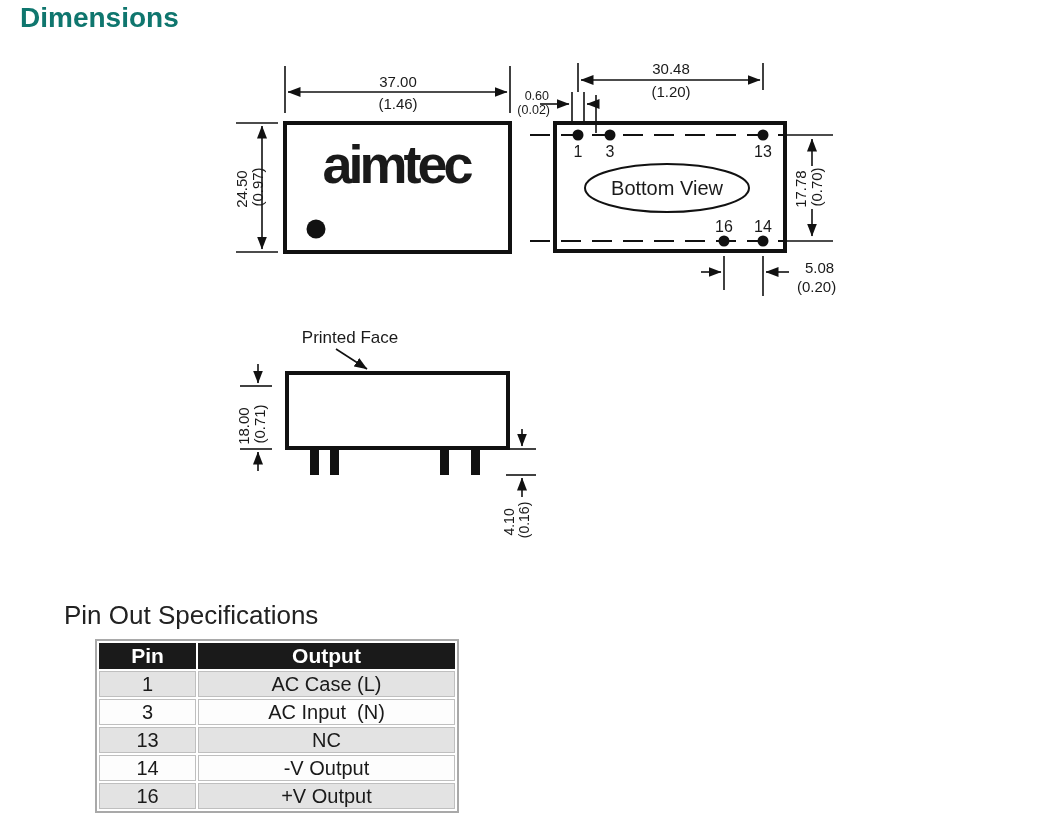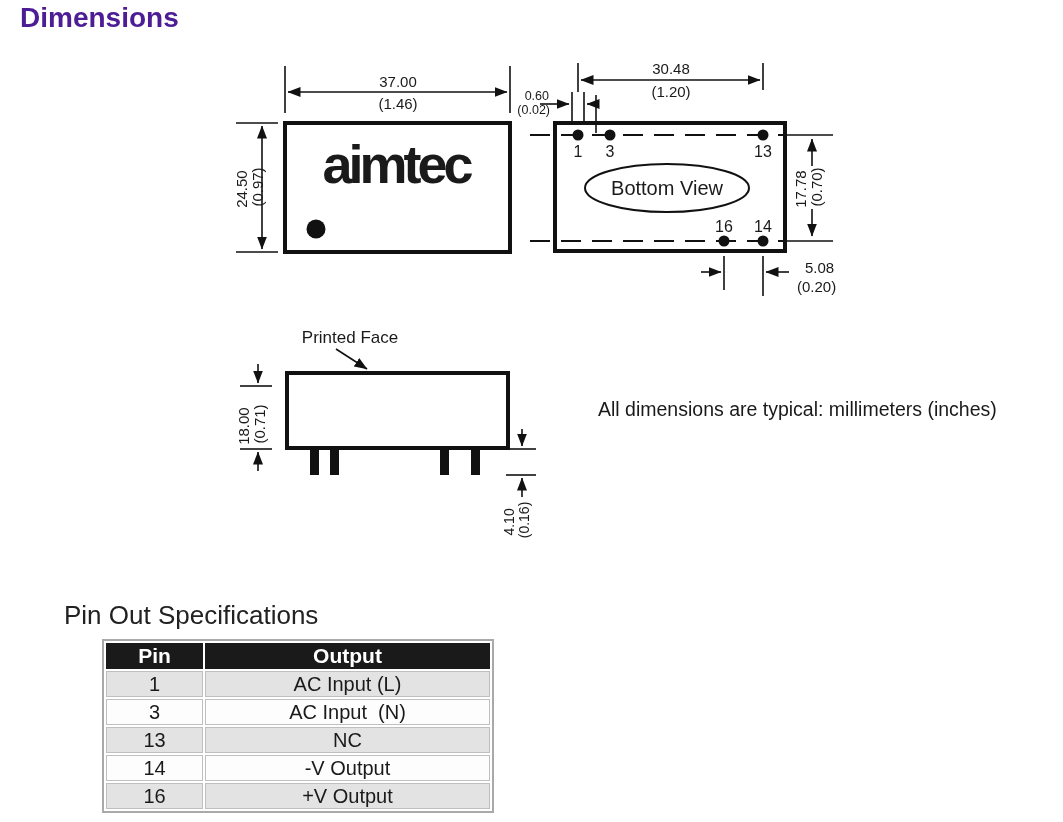--- a/index.html
+++ b/index.html
@@ -1,33 +1,33 @@
 <!DOCTYPE html>
 <html style="--table-header-bg: #1a1a1a; --table-row-alt: #e3e3e3; --table-border: #a9a9a9;"><head>
 <meta charset="utf-8">
 <style>
   html,body{margin:0;padding:0;}
   body{
     width:1063px;height:822px;position:relative;background:#fff;
     font-family:"Liberation Sans", sans-serif;color:#1a1a1a;overflow:hidden;
   }
   .page-title{
-    position:absolute;left:20px;top:2px;font-size:28px;font-weight:bold;color:#4c1d95;
+    position:absolute;left:20px;top:2px;font-size:28px;font-weight:bold;color:#0f766e;
   }
   svg text{font-family:"Liberation Sans", sans-serif;fill:#1a1a1a;}
   #drawing{position:absolute;left:0;top:0;}
   .notes{
     position:absolute;left:598px;top:396px;font-size:19.5px;line-height:26px;color:#1a1a1a;
     white-space:nowrap;
   }
   .pinout-title{
     position:absolute;left:64px;top:600px;font-size:26px;font-weight:normal;color:#222;
   }
   table.pinout{
-    position:absolute;left:102px;top:639px;width:392px;
+    position:absolute;left:95px;top:639px;width:364px;
     border-collapse:separate;border-spacing:2px;
     border:2px solid var(--table-border,#a9a9a9);background:#fff;
     table-layout:fixed;
   }
   table.pinout th{
     background:var(--table-header-bg,#1a1a1a);color:#fff;font-weight:bold;font-size:21px;
     height:26px;text-align:center;padding:0;
   }
   table.pinout td{
     font-size:20px;text-align:center;height:24px;padding:0;
@@ -165,40 +165,39 @@
       <line x1="522" y1="497" x2="522" y2="478" marker-end="url(#arr)"></line>
     </g>
     <text transform="translate(514,520) rotate(-90)" font-size="14" text-anchor="middle">
       <tspan x="0" dy="0">4.10</tspan>
       <tspan x="0" dy="15">(0.16)</tspan>
     </text>
   </g>
 </svg>
 
 <div class="notes">
-  <div>All dimensions are typical: millimeters (inches)</div>
 </div>
 
 <div class="pinout-title">Pin Out Specifications</div>
 
 <table class="pinout">
   <colgroup>
       <col class="c-pin">
       <col>
     </colgroup>
   <thead>
     <tr>
       <th>Pin</th>
       <th>Output</th>
     </tr>
   </thead>
   <tbody>
     <tr class="alt">
       <td>1</td>
-      <td>AC Input (L)</td>
+      <td>AC Case (L)</td>
     </tr>
     <tr class="plain">
       <td>3</td>
       <td>AC Input  (N)</td>
     </tr>
     <tr class="alt">
       <td>13</td>
       <td>NC</td>
     </tr>
     <tr class="plain">

